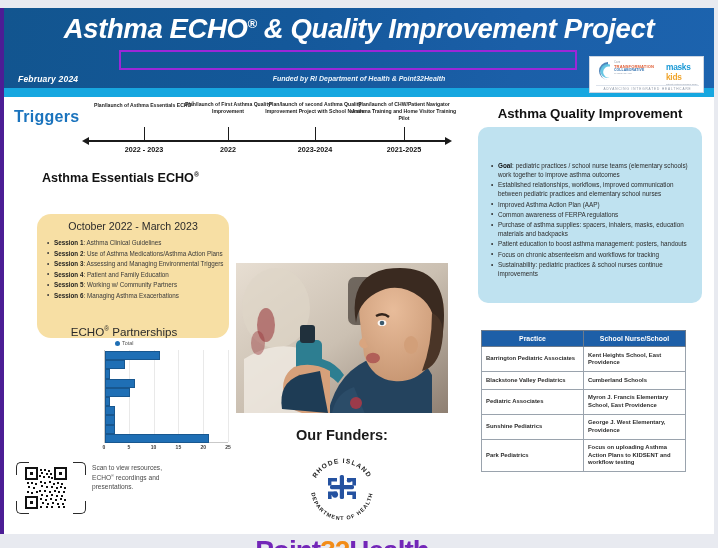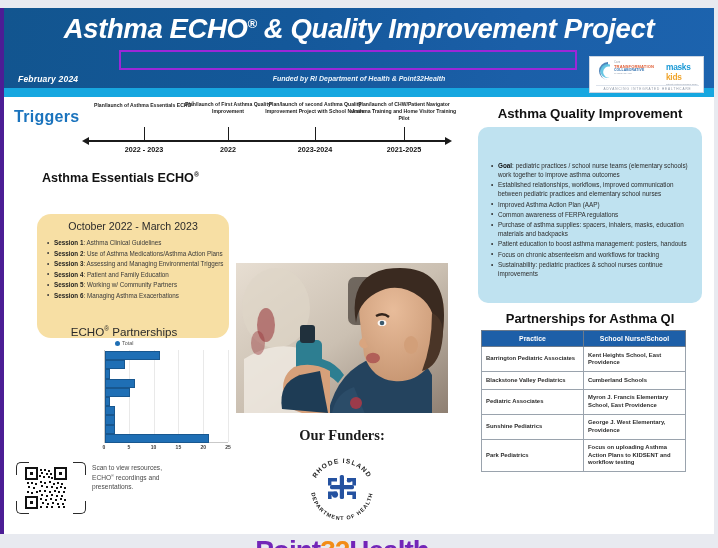--- a/index.html
+++ b/index.html
@@ -109,21 +109,21 @@
   .qr-tr{right:0;top:0;border-left:none;border-bottom:none;border-top-right-radius:5px;}
   .qr-bl{left:0;bottom:0;border-right:none;border-top:none;border-bottom-left-radius:5px;}
   .qr-br{right:0;bottom:0;border-left:none;border-top:none;border-bottom-right-radius:5px;}
   .qr-code{position:absolute;left:9px;top:5px;width:42px;height:42px;}
   .qr-text{position:absolute;left:88px;top:366px;width:80px;font-size:6.6px;color:#4a4a4a;
     line-height:1.45;}
   .qr-text sup{font-size:4px;vertical-align:super;}
 
   
   .fund-title{position:absolute;left:232px;top:330px;width:212px;text-align:center;
-    font-size:14.5px;font-weight:bold;color:#1b1b1b;font-family:Liberation Serif, serif;}
+    font-size:14.5px;font-weight:bold;color:#1b1b1b;}
   .ridoh{position:absolute;left:298px;top:352px;width:80px;height:80px;}
   .p32{position:absolute;left:232px;top:438px;width:212px;text-align:center;
     font-size:28px;font-weight:bold;color:#7326b8;letter-spacing:-1px;}
   .p32 i{color:#f28c18;font-style:normal;}
 
   
   .rc-title{position:absolute;left:0;top:9px;width:248px;text-align:center;
     font-size:13.3px;font-weight:bold;color:#111;}
   .qi-box{position:absolute;left:12px;top:30px;width:224px;height:176px;
     background:#bfe2f0;border-radius:10px;}
@@ -421,21 +421,20 @@
           <div class="qi-item"><span>Established relationships, workflows, improved communication between pediatric practices and elementary school nurses</span></div>
           <div class="qi-item"><span>Improved Asthma Action Plan (AAP)</span></div>
           <div class="qi-item"><span>Common awareness of FERPA regulations</span></div>
           <div class="qi-item"><span>Purchase of asthma supplies: spacers, inhalers, masks, education materials and backpacks</span></div>
           <div class="qi-item"><span>Patient education to boost asthma management: posters, handouts</span></div>
           <div class="qi-item"><span>Focus on chronic absenteeism and workflows for tracking</span></div>
           <div class="qi-item"><span>Sustainability: pediatric practices &amp; school nurses continue improvements</span></div>
         </div>
       </div>
 
-      <div class="tbl-title">Partnerships for Asthma QI</div>
       <table class="tbl">
         <thead>
           <tr>
             <th>Practice</th>
             <th>School Nurse/School</th>
           </tr>
         </thead>
         <tbody>
           <tr>
             <td class="c1">Barrington Pediatric Associates</td>

